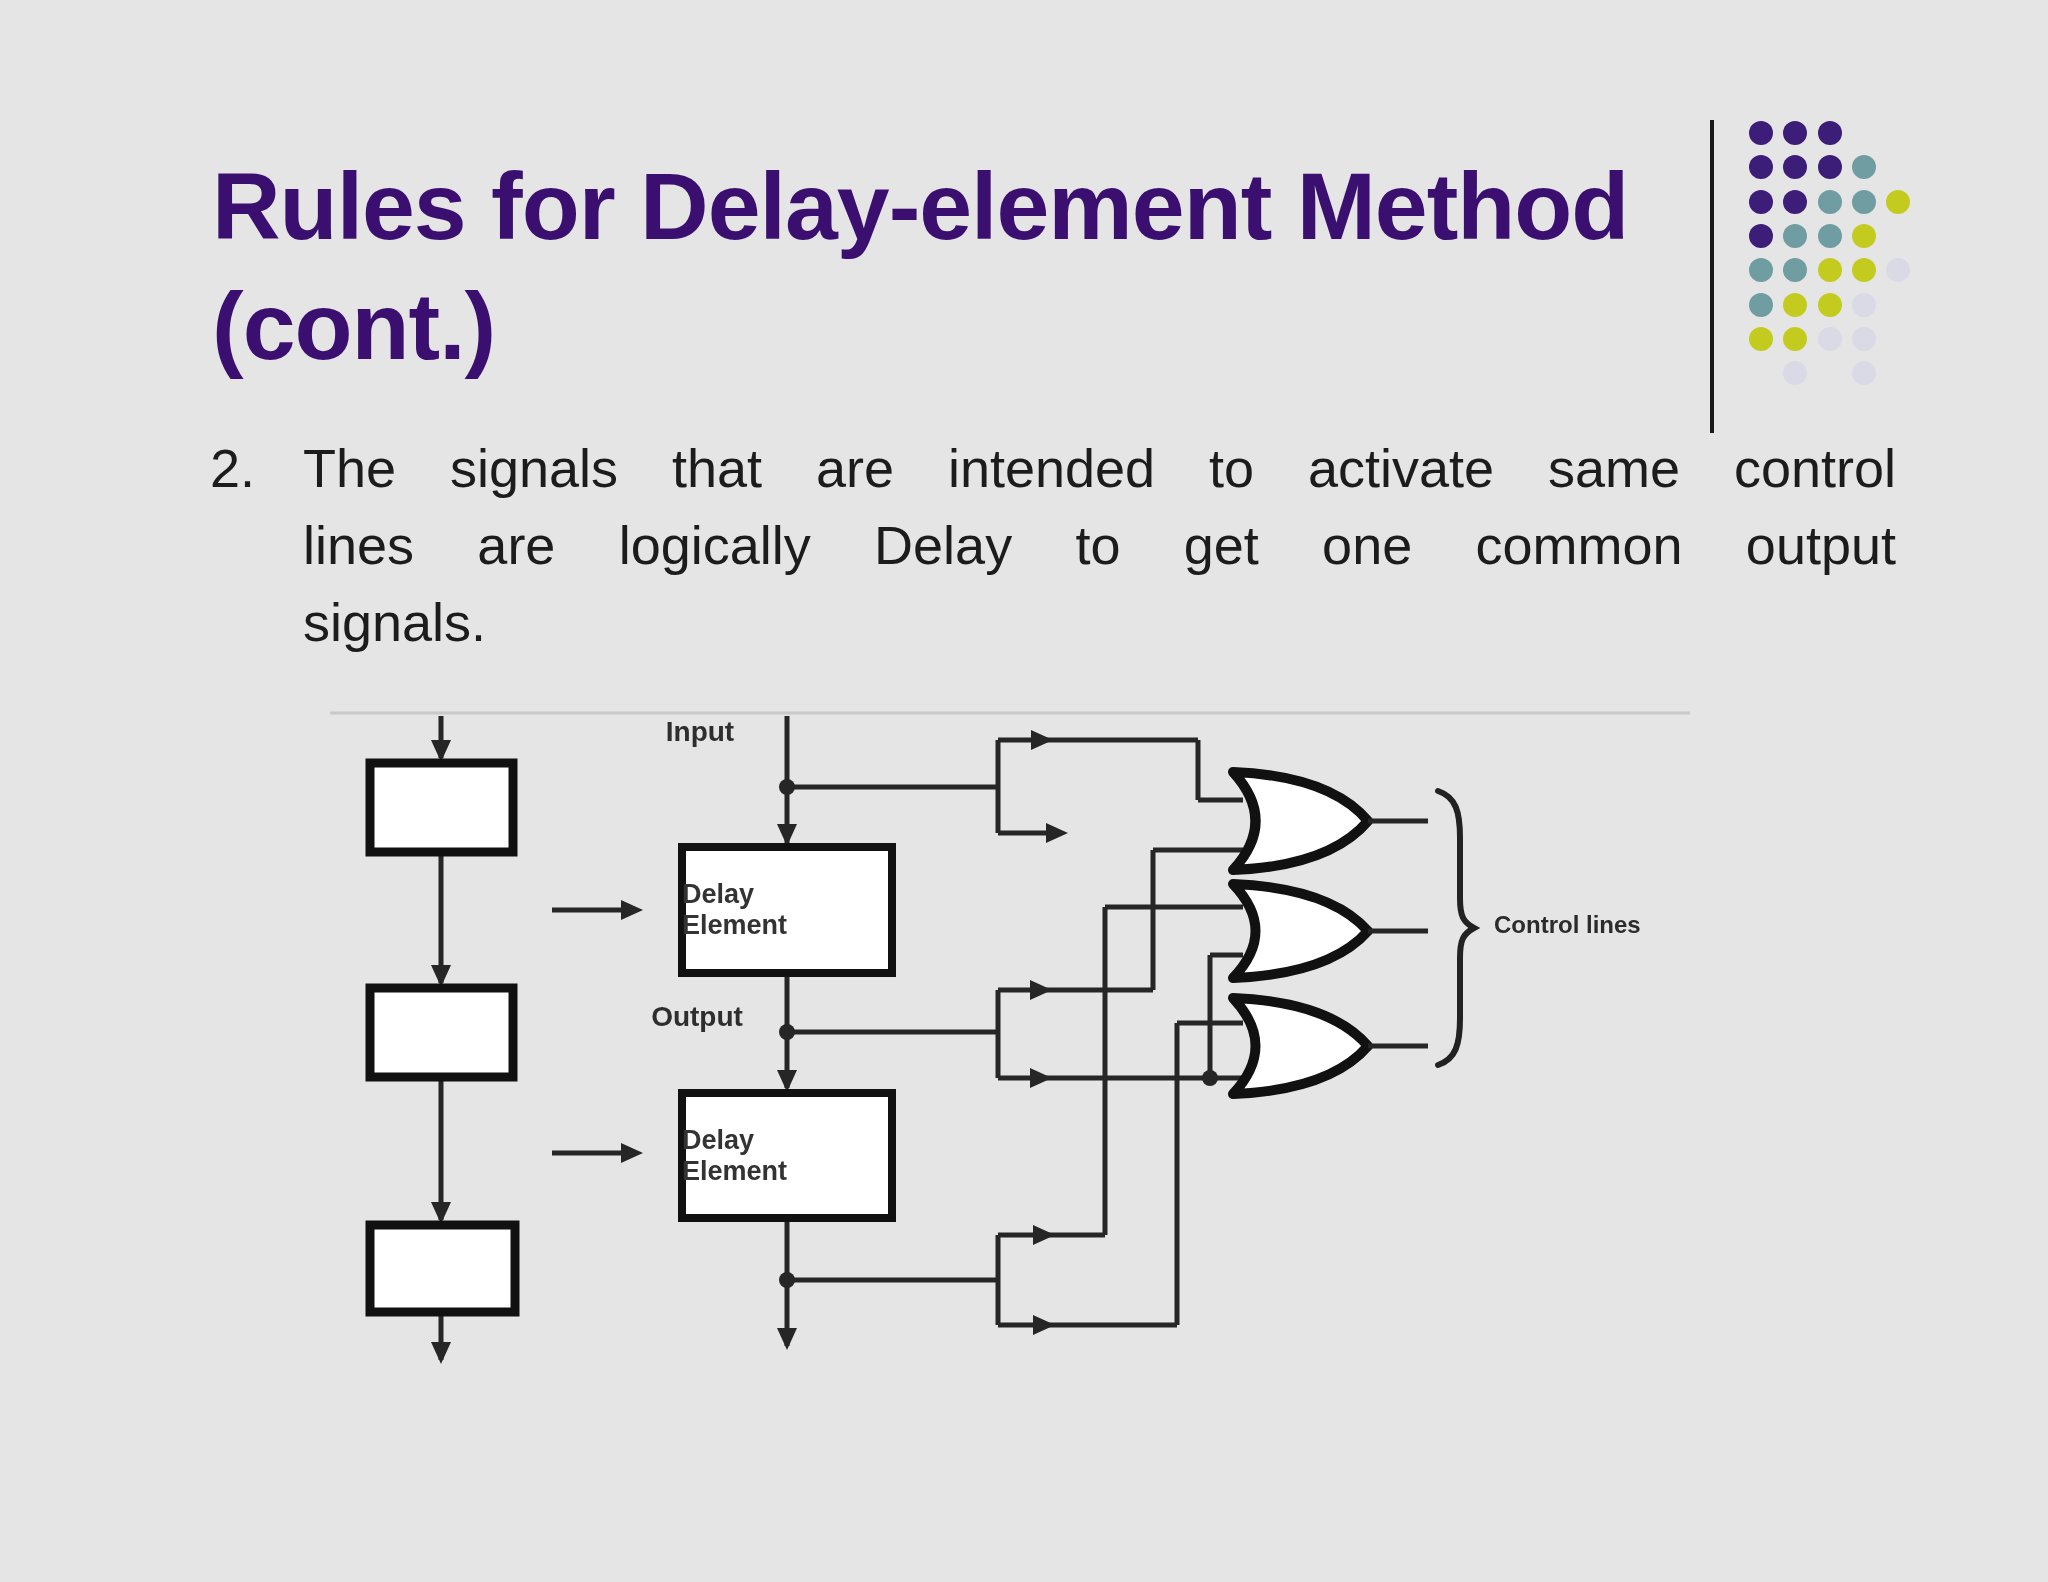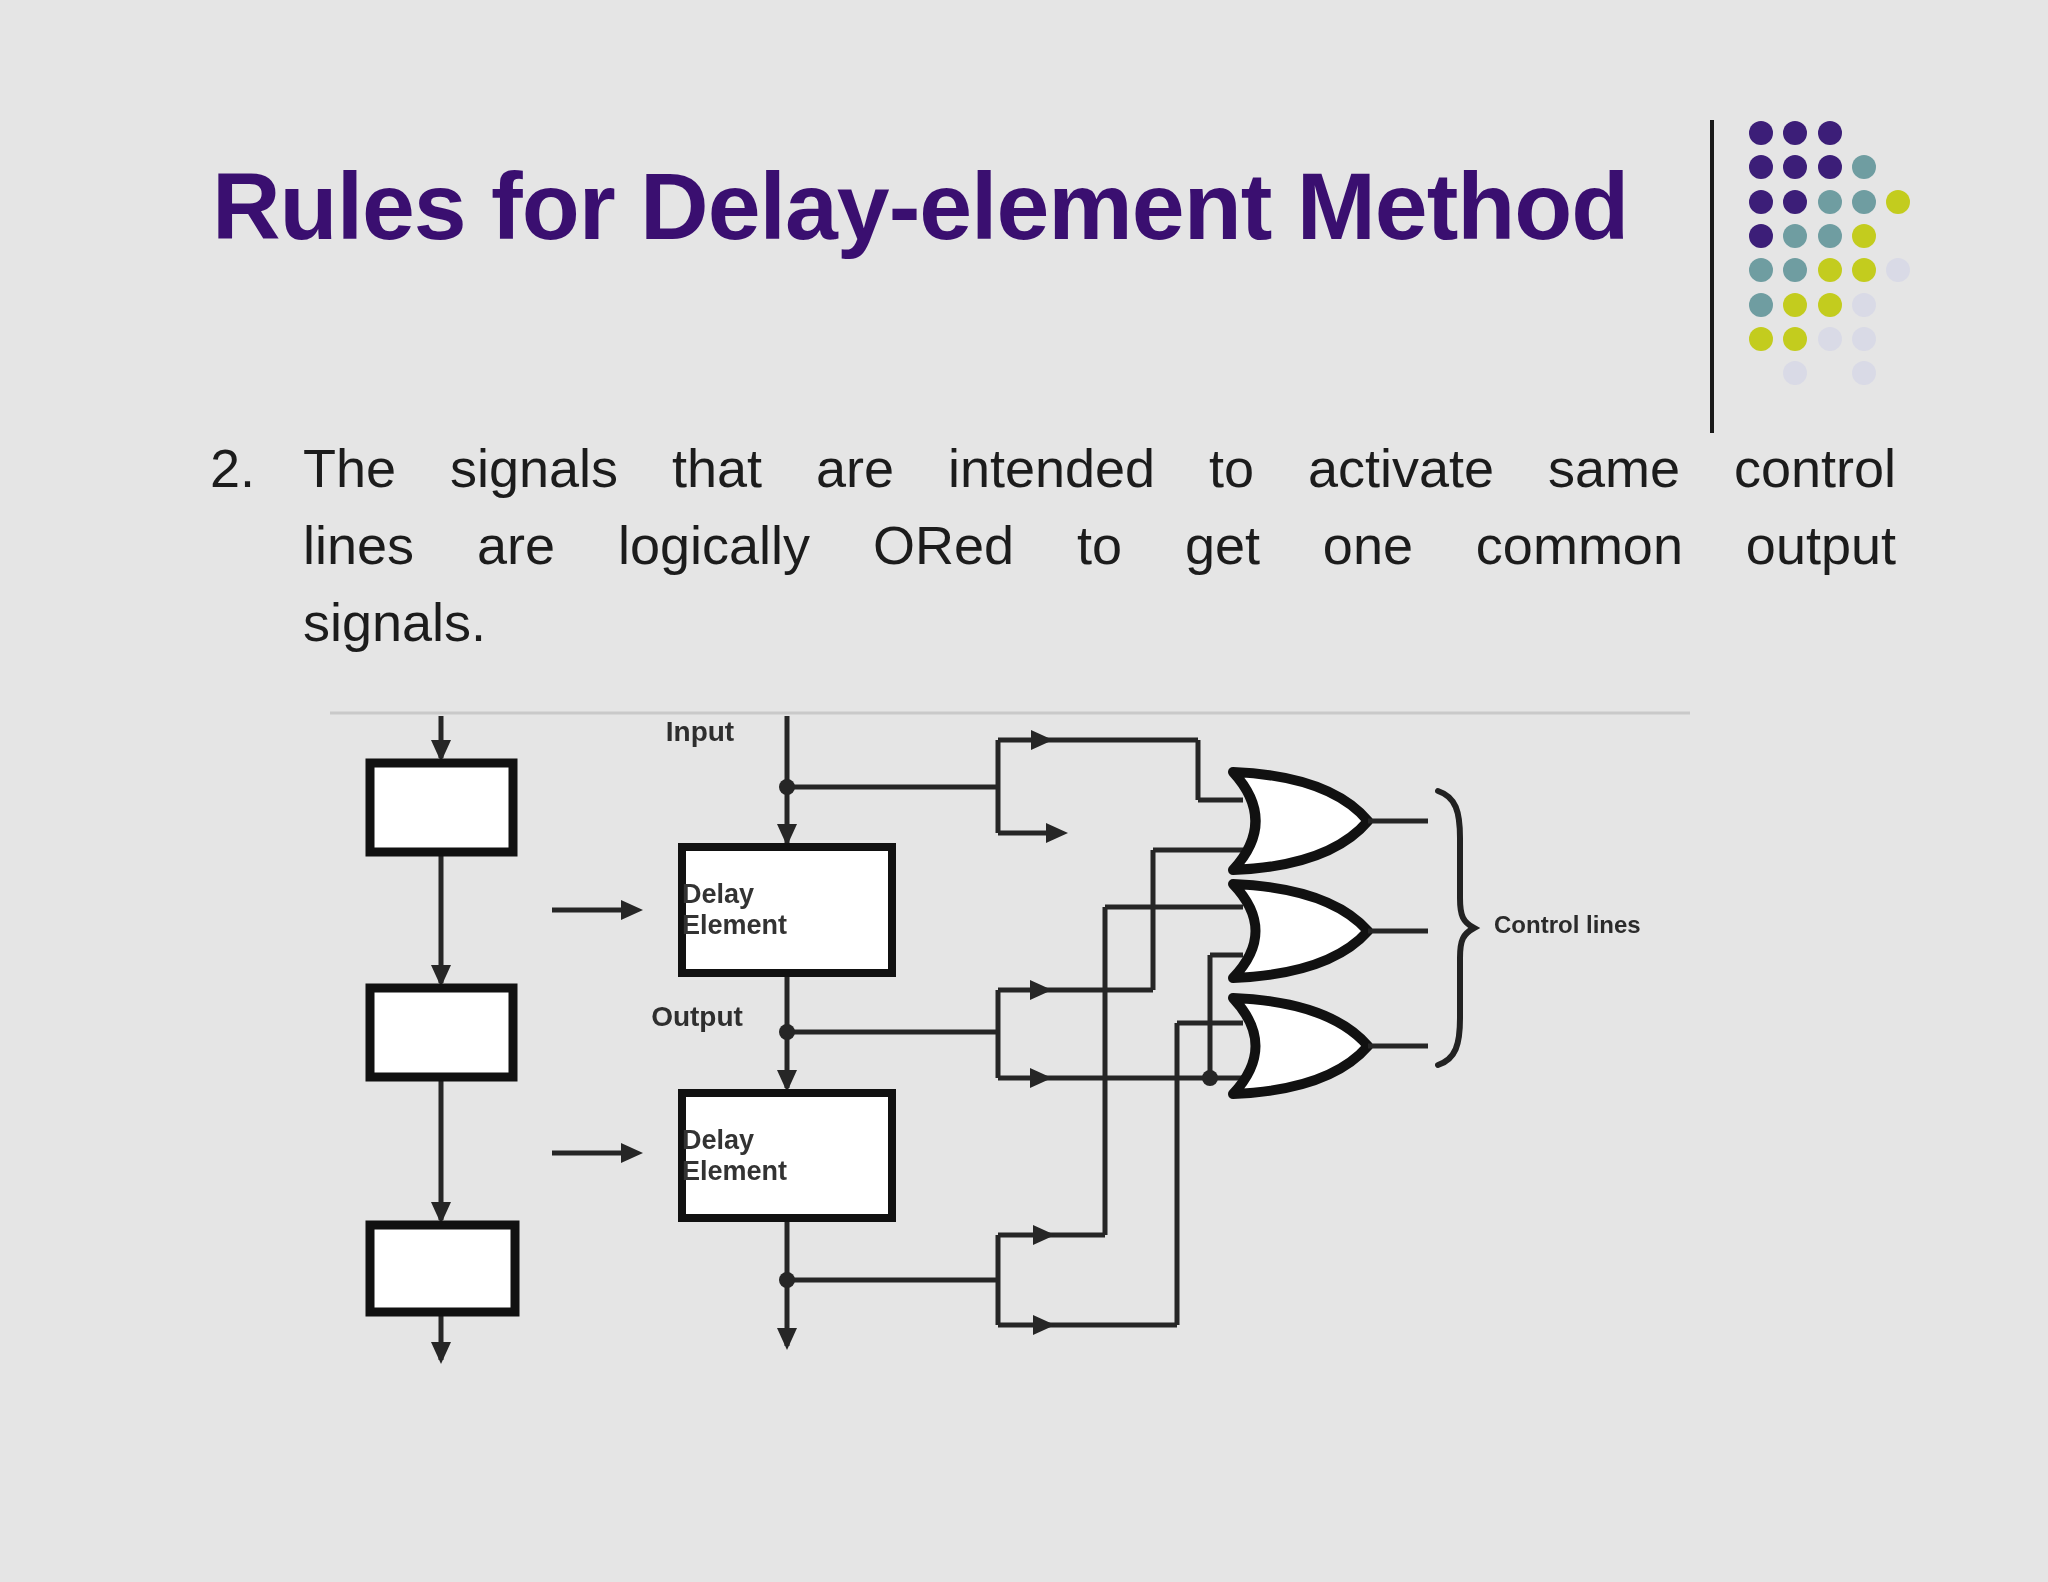--- a/index.html
+++ b/index.html
@@ -31,20 +31,21 @@
   #control-label{left:1494px;top:911px;font-size:24px;color:#2b2b2b;}
   #diagram{position:absolute;left:0;top:0;}
 </style>
 </head>
 <body>
 
 <div id="slide">
 
   <div id="title" style="color: rgb(58, 15, 112);">
     <div>Rules for Delay-element Method</div>
+    <div>(cont.)</div>
   </div>
 
   <div id="vrule"></div>
   <div id="dots">
       <span class="dot" style="left: 0px; top: 0px; background: rgb(60, 30, 120);"></span>
       <span class="dot" style="left: 34.3px; top: 0px; background: rgb(60, 30, 120);"></span>
       <span class="dot" style="left: 68.6px; top: 0px; background: rgb(60, 30, 120);"></span>
       <span class="dot" style="left: 0px; top: 34.3px; background: rgb(60, 30, 120);"></span>
       <span class="dot" style="left: 34.3px; top: 34.3px; background: rgb(60, 30, 120);"></span>
       <span class="dot" style="left: 68.6px; top: 34.3px; background: rgb(60, 30, 120);"></span>
@@ -72,21 +73,21 @@
       <span class="dot" style="left: 68.6px; top: 205.8px; background: rgb(217, 218, 230);"></span>
       <span class="dot" style="left: 102.9px; top: 205.8px; background: rgb(217, 218, 230);"></span>
       <span class="dot" style="left: 34.3px; top: 240.1px; background: rgb(217, 218, 230);"></span>
       <span class="dot" style="left: 102.9px; top: 240.1px; background: rgb(217, 218, 230);"></span>
     </div>
 
   <div id="body-item">
     <div id="body-number">2.</div>
     <div id="body-lines">
       <div class="jline">The signals that are intended to activate same control</div>
-      <div class="jline">lines are logically ORed to get one common output</div>
+      <div class="jline">lines are logically Delay to get one common output</div>
       <div class="lline">signals.</div>
     </div>
   </div>
 
   <svg id="diagram" width="2048" height="1582" viewBox="0 0 2048 1582">
 
     <line x1="330" y1="713" x2="1690" y2="713" stroke="#c9c9c9" stroke-width="3"></line>
 
     <g stroke="#262626" stroke-width="5" fill="none">
 

